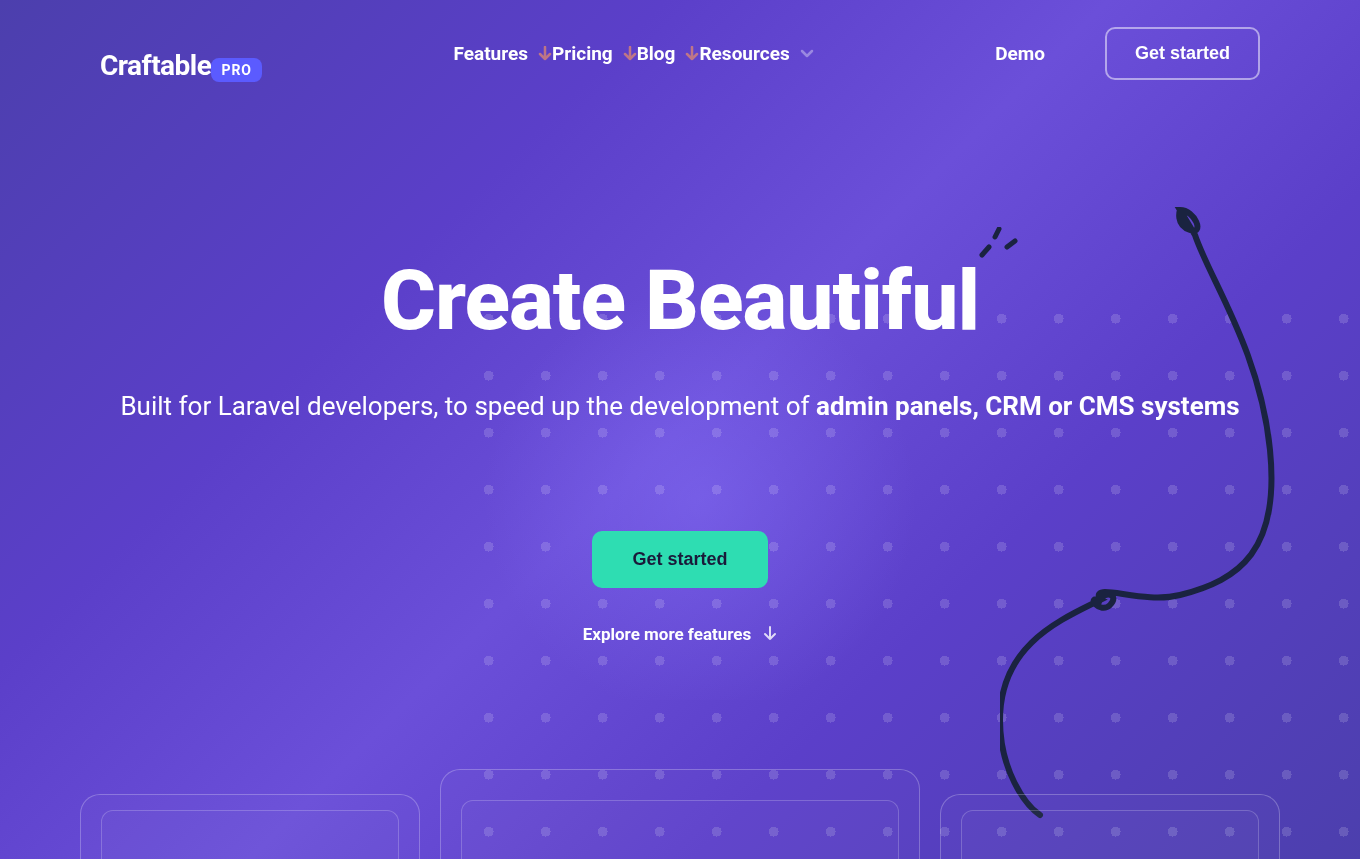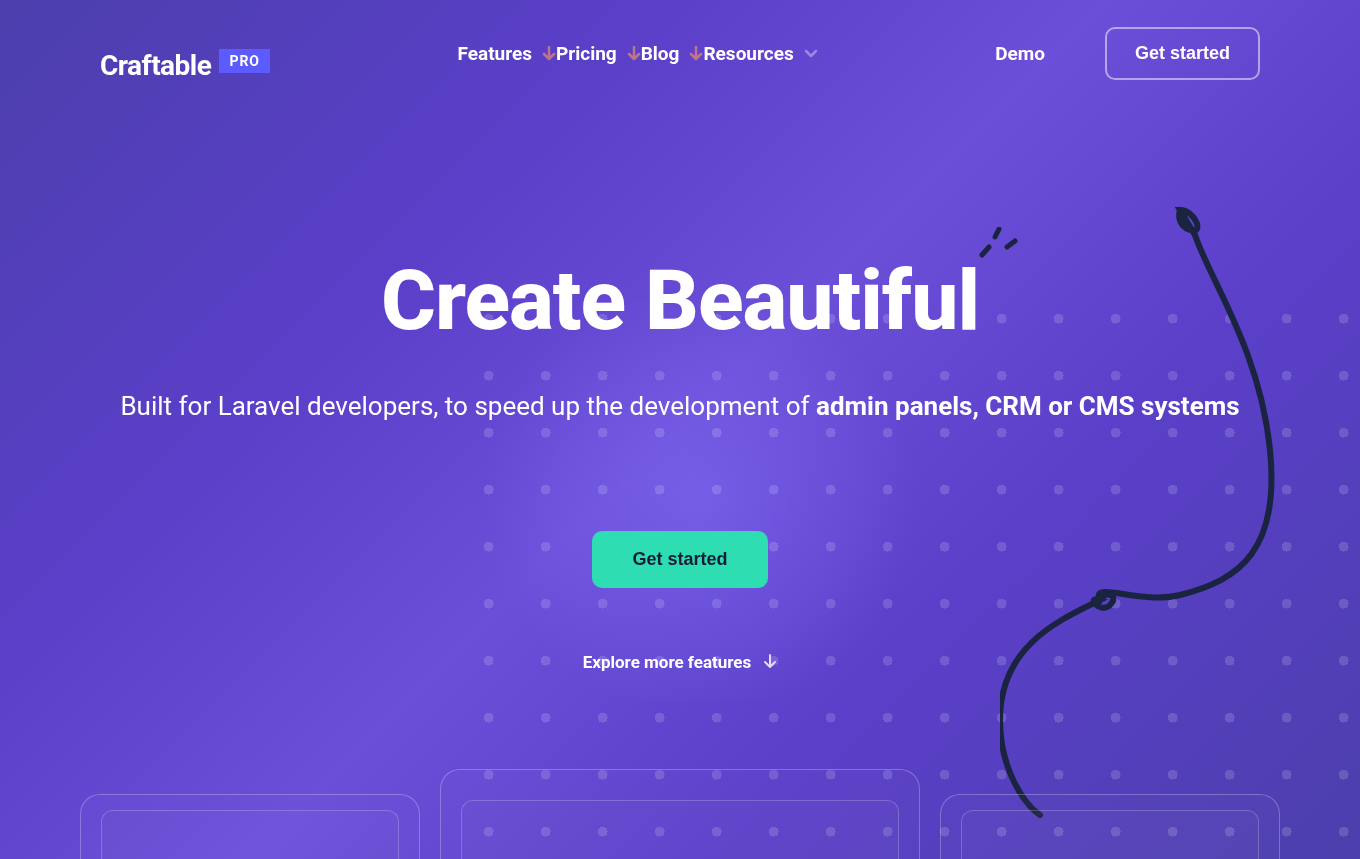--- a/index.html
+++ b/index.html
@@ -48,36 +48,35 @@
       display: flex;
       align-items: center;
       justify-content: space-between;
       padding: 25px 100px;
       position: relative;
       z-index: 10;
     }
 
     .logo {
       display: flex;
-      align-items: flex-start;
-      gap: 8px;
+      align-items: flex-end;
       margin-top: 24px;
     }
 
     .logo-text {
       font-size: 28px;
       font-weight: 700;
       letter-spacing: -0.5px;
     }
 
     .logo-badge {
       background: #5b5bff;
       color: white;
       padding: 4px 10px;
-      border-radius: 0;
+      border-radius: 8px;
       font-size: 14px;
       font-weight: 700;
       letter-spacing: 1px;
     }
 
     nav {
       display: flex;
       padding-left: 10px;
     }
 
@@ -160,21 +159,21 @@
       border-radius: 10px;
       font-size: 18px;
       font-weight: 700;
       cursor: pointer;
     }
 
     .explore-link {
       display: inline-flex;
       align-items: center;
       gap: 12px;
-      margin-top: 64px;
+      margin-top: 36px;
       font-size: 17px;
       font-weight: 700;
       cursor: pointer;
     }
 
     
     .squiggle {
       position: absolute;
       top: 200px;
       right: 50px;

